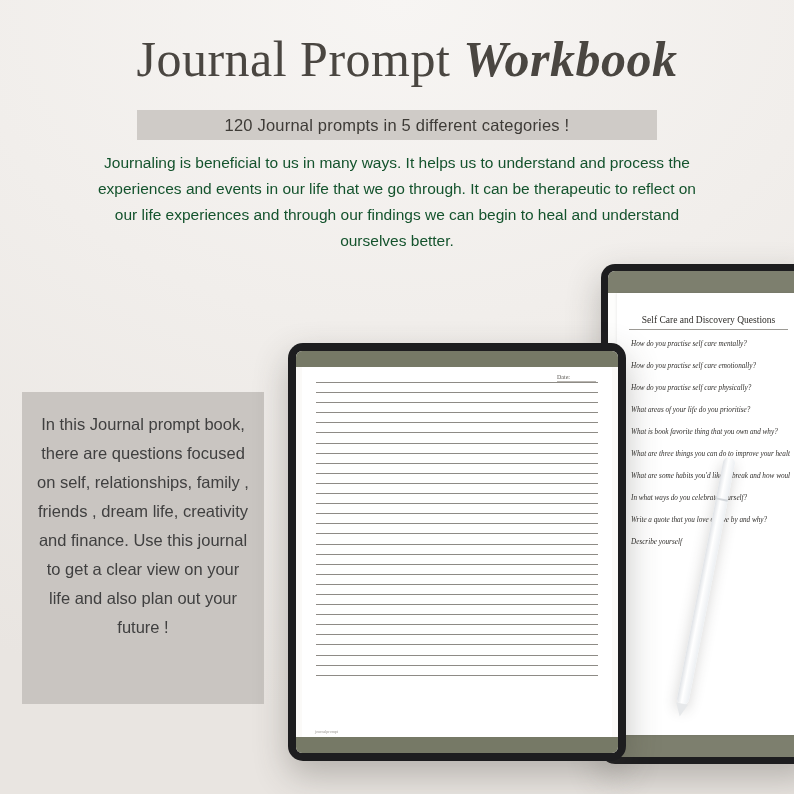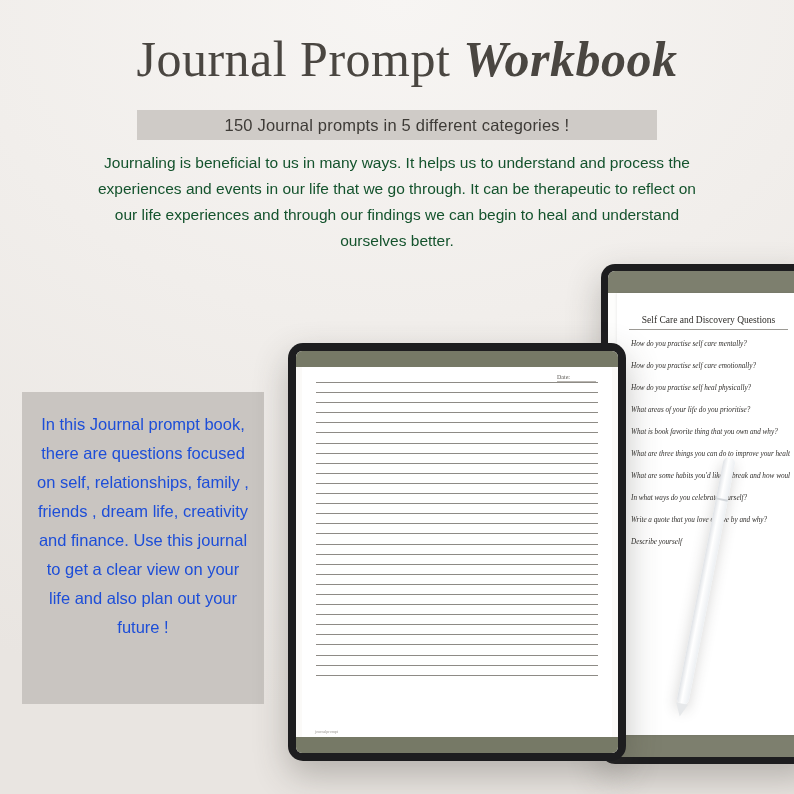--- a/index.html
+++ b/index.html
@@ -79,21 +79,21 @@
     top: 392px;
     width: 242px;
     height: 312px;
     background: #c9c5c1;
   }
   .left-box .txt {
     padding: 18px 14px 0 14px;
     text-align: center;
     font-size: 16.5px;
     line-height: 29px;
-    color: #1d4ed8;
+    color: #404040;
   }
 
   
   .tablet {
     position: absolute;
     background: #1d1d1f;
     border-radius: 16px;
     box-shadow: 0 14px 34px rgba(60,55,50,0.30);
   }
   .tablet .screen {
@@ -278,40 +278,40 @@
 </head>
 <body>
 
 <div class="bg"></div>
 
 <div class="title">
   <span class="reg">Journal Prompt </span><span class="em">Workbook</span>
 </div>
 
 <div class="subtitle-bar">
-  <span>150 Journal prompts in 5 different categories !</span>
+  <span>120 Journal prompts in 5 different categories !</span>
 </div>
 
 <div class="intro">Journaling is beneficial to us in many ways. It helps us to understand and process the experiences and events in our life that we go through. It can be therapeutic to reflect on our life experiences and through our findings we can begin to heal and understand ourselves better.</div>
 
 <div class="left-box">
   <div class="txt">In this Journal prompt book, there are questions focused on self, relationships, family , friends , dream life, creativity and finance. Use this journal to get a clear view on your life and also plan out your future !</div>
 </div>
 
 <div class="tablet tablet-back">
   <div class="screen">
     <div class="doc-band"></div>
     <div class="doc-band-bottom"></div>
     <div class="doc-page">
       <div class="doc-title">Self Care and Discovery Questions</div>
       <div class="doc-rule"></div>
       <div class="qlist">
         <div class="qrow">How do you practise self care mentally?</div>
         <div class="qrow">How do you practise self care emotionally?</div>
-        <div class="qrow">How do you practise self heal physically?</div>
+        <div class="qrow">How do you practise self care physically?</div>
         <div class="qrow">What areas of your life do you prioritise?</div>
         <div class="qrow">What is book favorite thing that you own and why?</div>
         <div class="qrow">What are three things you can do to improve your health and well being?</div>
         <div class="qrow">What are some habits you'd like to break and how would you like to start?</div>
         <div class="qrow">In what ways do you celebrate yourself?</div>
         <div class="qrow">Write a quote that you love or live by and why?</div>
         <div class="qrow">Describe yourself</div>
       </div>
     </div>
   </div>

